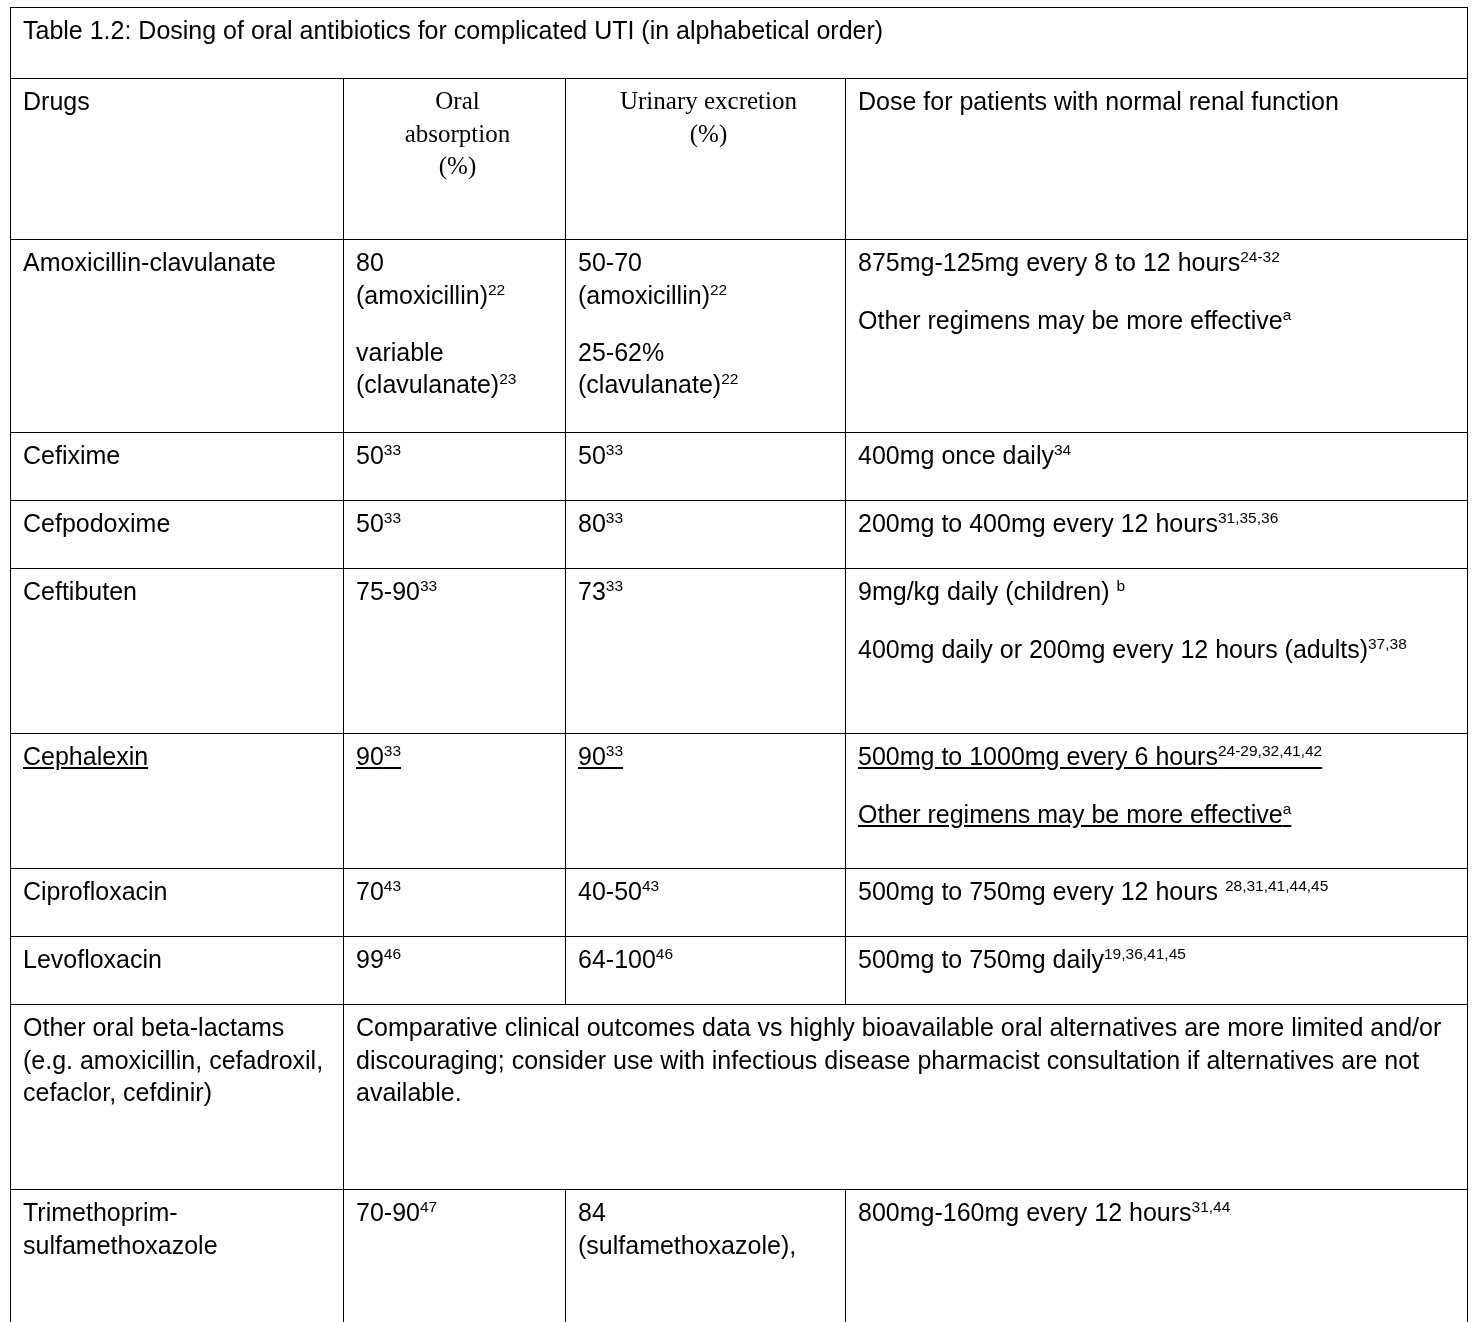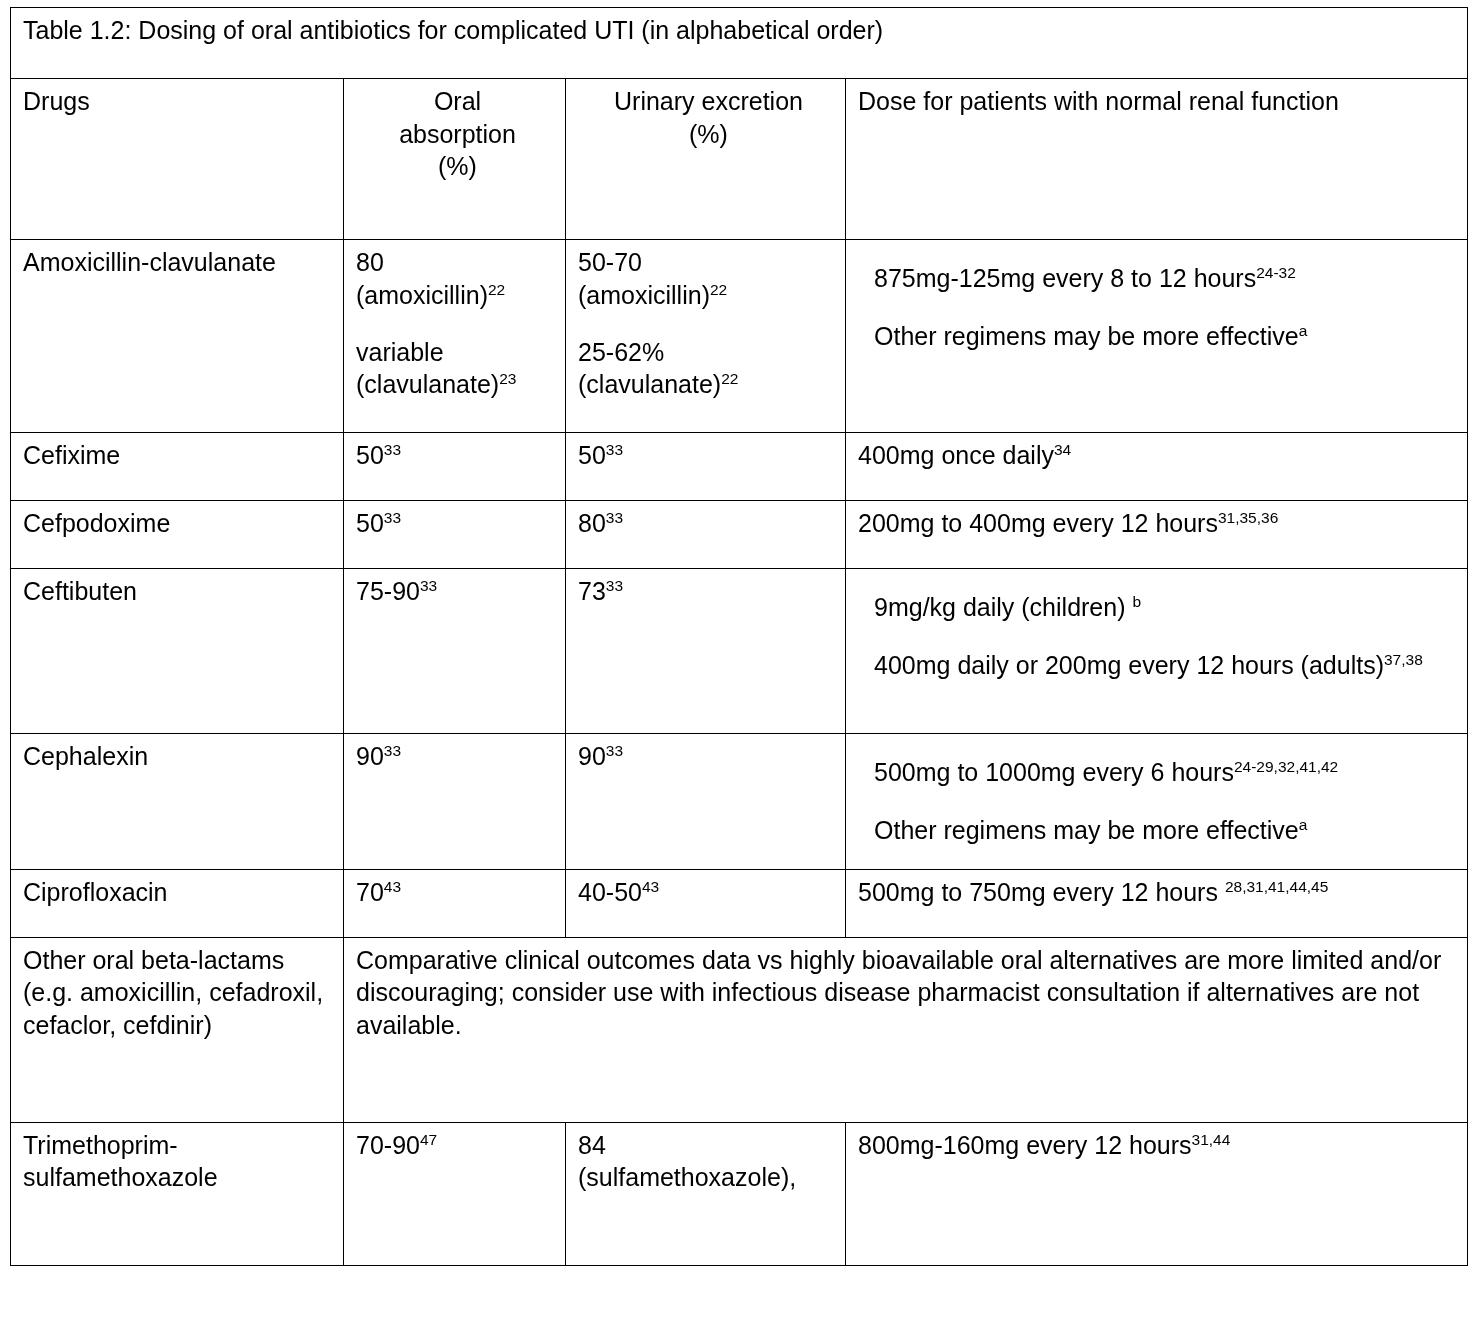--- a/index.html
+++ b/index.html
@@ -55,49 +55,49 @@
     padding-bottom: 12px;
   }
   th.hdr {
     font-weight: bold;
     font-size: 26px;
     height: 148px;
     vertical-align: top;
     padding-top: 10px;
     border-radius: 16px;
   }
-  th.hdr.center { text-align: center; }
+  th.hdr.center { text-align: center; font-family: Liberation Serif, serif; }
   th.hdr.left { text-align: left; }
 
   td.ctr { text-align: center; }
   td.ctr-top { text-align: center; vertical-align: top; }
 
   sup {
     font-size: 0.62em;
     line-height: 0;
     vertical-align: super;
   }
   .blank-line { display: block; height: 0.98em; }
   .merged-note {
     font-size: 25px;
     line-height: 1.42;
     padding-top: 26px;
     padding-left: 14px;
     padding-right: 14px;
   }
-  .p { margin: 16px; }
+  .p { margin: 0; }
   .p + .p { margin-top: 1.02em; }
 
   
   tr.r-amox td { height: 180px; }
   tr.r-cefixime td { height: 55px; }
   tr.r-cefpodoxime td { height: 55px; margin-left: 32px; }
   tr.r-ceftibuten td { height: 152px; }
   tr.r-cefuroxime td { height: 55px; }
-  tr.r-cephalexin td { height: 122px; }
+  tr.r-cephalexin td { height: 122px; text-decoration: underline; }
   tr.r-cipro td { height: 55px; }
   tr.r-levo td { height: 55px; }
   tr.r-other td { height: 172px; }
   tr.r-tmpsmx td { height: 130px; }
 </style>
 </head>
 <body>
 
 <div class="page">
   <table class="uti-table">
@@ -183,20 +183,26 @@
         </td>
       </tr>
 
       <tr class="r-cipro">
         <td>Ciprofloxacin</td>
         <td class="ctr"><span>70</span><sup>43</sup></td>
         <td class="ctr"><span>40-50</span><sup>43</sup></td>
         <td><span>500mg to 750mg every 12 hours </span><sup>28,31,41,44,45</sup></td>
       </tr>
 
+      <tr class="r-levo">
+        <td>Levofloxacin</td>
+        <td class="ctr"><span>99</span><sup>46</sup></td>
+        <td class="ctr"><span>64-100</span><sup>46</sup></td>
+        <td><span>500mg to 750mg daily</span><sup>19,36,41,45</sup></td>
+      </tr>
 
       <tr class="r-other">
         <td>Other oral beta-lactams (e.g. amoxicillin, cefadroxil, cefaclor, cefdinir)</td>
         <td class="merged-note" colspan="3">Comparative clinical outcomes data vs highly bioavailable oral alternatives are more limited and/or discouraging; consider use with infectious disease pharmacist consultation if alternatives are not available.</td>
       </tr>
 
       <tr class="r-tmpsmx">
         <td>Trimethoprim-sulfamethoxazole</td>
         <td class="ctr-top"><span>70-90</span><sup>47</sup></td>
         <td class="ctr-top">

